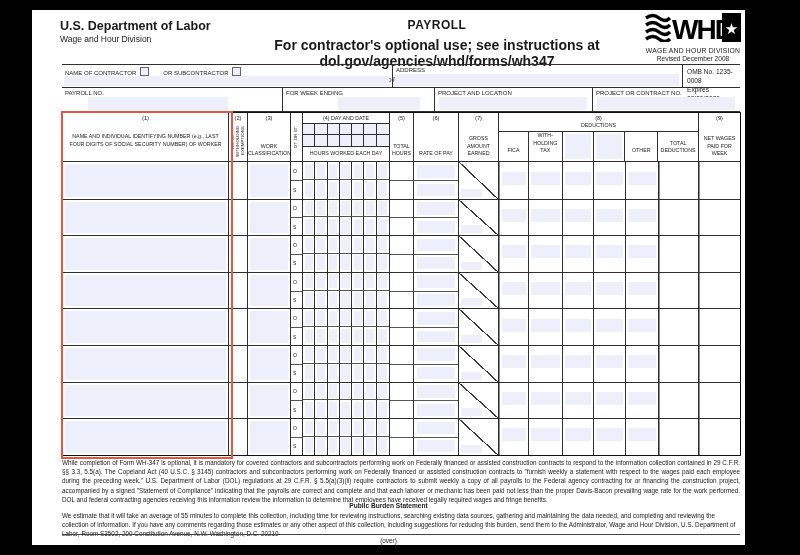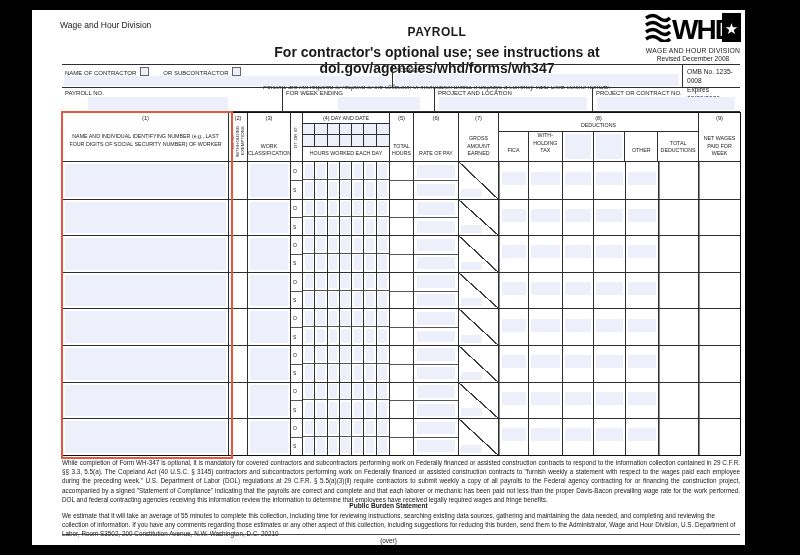--- a/index.html
+++ b/index.html
@@ -4,21 +4,21 @@
 <style>
   html,body{margin:0;padding:0;}
   body{width:800px;height:555px;background:#000;position:relative;overflow:hidden;
        font-family:"Liberation Sans",sans-serif;color:#1a1a1a;}
   .page{position:absolute;left:32px;top:10px;width:713px;height:535px;background:#fff;}
 
   
   .dept{position:absolute;left:28px;top:9px;}
   .dept .t1{font-size:12.5px;font-weight:bold;}
   .dept .t2{font-size:8.5px;margin-top:1px;}
-  .ctr{position:absolute;left:190px;top:15px;width:430px;text-align:center;}
+  .ctr{position:absolute;left:190px;top:8px;width:430px;text-align:center;}
   .ctr .t1{font-size:12px;font-weight:bold;letter-spacing:.5px;}
   .ctr .t2{font-size:14px;font-weight:bold;margin-top:5px;}
   .ctr .t3{font-size:6.4px;font-style:italic;margin-top:7px;}
   .logo{position:absolute;left:612px;top:3px;width:98px;text-align:center;}
   .logo .cap{font-size:6.8px;margin-top:1px;letter-spacing:.2px;}
   .logo .rev{font-size:6.6px;margin-top:1px;}
 
   
   .strip{position:absolute;left:30px;top:54px;width:678px;height:48px;
          border-top:1px solid #2f2f2f;border-bottom:1px solid #2f2f2f;box-sizing:border-box;}
@@ -95,20 +95,21 @@
   .burden{position:absolute;left:30px;top:501px;width:678px;font-size:6.35px;line-height:1.45;}
   .hr{position:absolute;left:30px;top:524px;width:678px;border-top:1.3px solid #444;}
   .over{position:absolute;left:0;top:527px;width:713px;text-align:center;font-size:6.4px;}
 </style>
 </head>
 <body>
 
 <div class="page">
 
   <div class="dept">
+    <div class="t1">U.S. Department of Labor</div>
     <div class="t2">Wage and Hour Division</div>
   </div>
   <div class="ctr">
     <div class="t1">PAYROLL</div>
     <div class="t2">For contractor's optional use; see instructions at dol.gov/agencies/whd/forms/wh347</div>
     <div class="t3">Persons are not required to respond to the collection of information unless it displays a currently valid OMB control number.</div>
   </div>
   <div class="logo">
     <svg width="96" height="29" viewBox="0 0 96 29">
       <g stroke="#000" stroke-width="3.4" fill="none">

